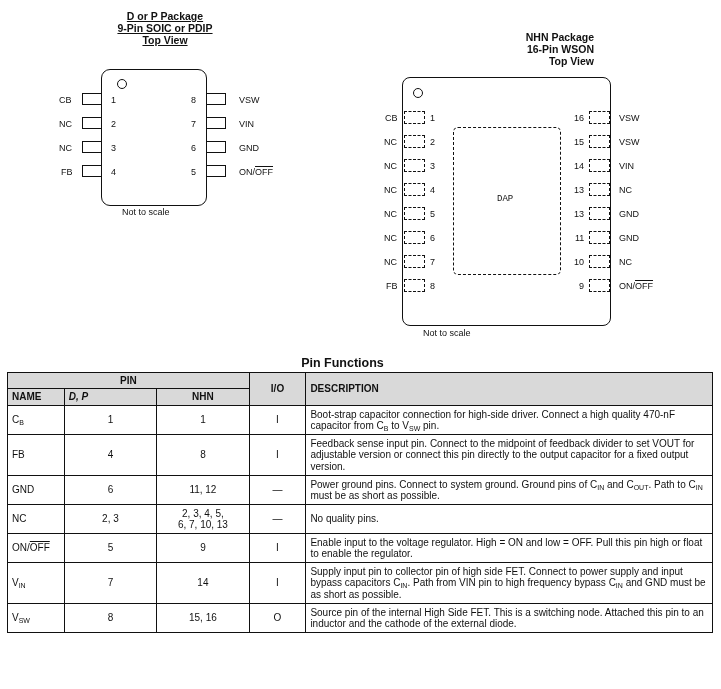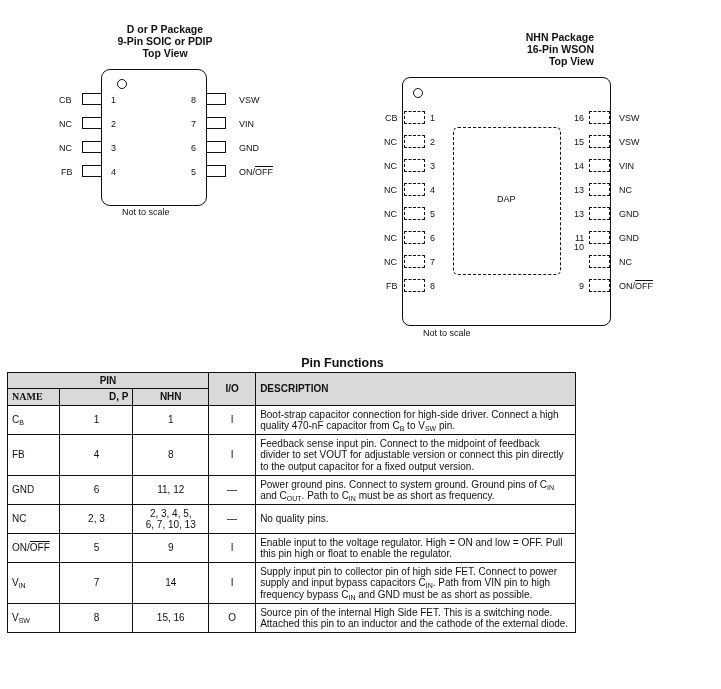--- a/index.html
+++ b/index.html
@@ -10,32 +10,32 @@
   .pin-num { position: absolute; font-size: 9px; line-height: 10px; }
   .note { position: absolute; font-size: 9px; padding-left: 20px; }
   .body-box { position: absolute; border: 1.6px solid #111; background: #fff; box-sizing: border-box; }
   .pin-box { position: absolute; border: 1.2px solid #111; box-sizing: border-box; background: #fff; }
   .pin-dash { position: absolute; border: 1.2px dashed #111; box-sizing: border-box; background: #fff; }
   .dot { position: absolute; width: 10px; height: 10px; border: 1.2px solid #111; border-radius: 50%; box-sizing: border-box; }
   .ovl { text-decoration: overline; }
 
   
   .table-title { position: absolute; left: 0; width: 685px; top: 356px; text-align: center; font-weight: bold; font-size: 12.5px; }
-  table.pf { position: absolute; left: 7px; top: 372px; width: 569px; border-collapse: collapse; font-size: 10px; }
+  table.pf { position: absolute; left: 7px; top: 372px; width: 706px; border-collapse: collapse; font-size: 10px; }
   table.pf td, table.pf th { border: 1.2px solid #111; padding: 1px 4px; vertical-align: middle; line-height: 11.5px; }
   table.pf th { background: #d9d9d9; font-weight: bold; font-size: 10px; }
   table.pf td.c { text-align: center; }
   table.pf td.l { text-align: left; }
   sub { font-size: 7px; vertical-align: -2px; line-height: 0; }
 </style>
 </head>
 <body>
 
 <div>
-  <div class="pkg-title" style="left:90px; top:23px; width:150px;">
+  <div class="pkg-title" style="left:90px; top:10px; width:150px;text-decoration:underline;">
     <div>D or P Package</div>
     <div>9-Pin SOIC or PDIP</div>
     <div>Top View</div>
   </div>
 
   <div class="body-box" style="left:101px; top:69px; width:106px; height:137px; border-radius:9px;"></div>
   <div class="dot" style="left:117px; top:79px;"></div>
 
   <div class="pin-box" style="left:82px; top:93px; width:20px; height:12px;"></div>
   <div class="pin-box" style="left:82px; top:117px; width:20px; height:12px;"></div>
@@ -74,21 +74,21 @@
   <div class="pkg-title" style="left:444px; top:31px; width:150px;text-align:right;">
     <div>NHN Package</div>
     <div>16-Pin WSON</div>
     <div>Top View</div>
   </div>
 
   <div class="body-box" style="left:402px; top:77px; width:209px; height:249px; border-radius:8px;"></div>
   <div class="dot" style="left:413px; top:88px;"></div>
 
   <div class="pin-dash" style="left:453px; top:127px; width:108px; height:148px; border-radius:5px;"></div>
-  <span class="pin-label" style="left:497px; top:194px;">DAP</span>
+  <span class="pin-label" style="left:497px; top:194px;font-family:Liberation Mono, monospace;">DAP</span>
 
   <div class="pin-dash" style="left:404px; top:111px; width:21px; height:13px;"></div>
   <div class="pin-dash" style="left:404px; top:135px; width:21px; height:13px;"></div>
   <div class="pin-dash" style="left:404px; top:159px; width:21px; height:13px;"></div>
   <div class="pin-dash" style="left:404px; top:183px; width:21px; height:13px;"></div>
   <div class="pin-dash" style="left:404px; top:207px; width:21px; height:13px;"></div>
   <div class="pin-dash" style="left:404px; top:231px; width:21px; height:13px;"></div>
   <div class="pin-dash" style="left:404px; top:255px; width:21px; height:13px;"></div>
   <div class="pin-dash" style="left:404px; top:279px; width:21px; height:13px;"></div>
 
@@ -118,21 +118,21 @@
   <div class="pin-dash" style="left:589px; top:231px; width:21px; height:13px;"></div>
   <div class="pin-dash" style="left:589px; top:255px; width:21px; height:13px;"></div>
   <div class="pin-dash" style="left:589px; top:279px; width:21px; height:13px;"></div>
 
   <span class="pin-num" style="left:574px; top:113px;">16</span>
   <span class="pin-num" style="left:574px; top:137px;">15</span>
   <span class="pin-num" style="left:574px; top:161px;">14</span>
   <span class="pin-num" style="left:574px; top:185px;text-align:right;">13</span>
   <span class="pin-num" style="left:574px; top:209px;">13</span>
   <span class="pin-num" style="left:575px; top:233px;">11</span>
-  <span class="pin-num" style="left:574px; top:242px;">10</span>
+  <span class="pin-num" style="left:574px; top:257px;">10</span>
   <span class="pin-num" style="left:579px; top:281px;">9</span>
 
   <span class="pin-label" style="left:619px; top:113px;">VSW</span>
   <span class="pin-label" style="left:619px; top:137px;">VSW</span>
   <span class="pin-label" style="left:619px; top:161px;">VIN</span>
   <span class="pin-label" style="left:619px; top:185px;">NC</span>
   <span class="pin-label" style="left:619px; top:209px;">GND</span>
   <span class="pin-label" style="left:619px; top:233px;">GND</span>
   <span class="pin-label" style="left:619px; top:257px;">NC</span>
   <span class="pin-label" style="left:619px; top:281px;"><span>ON/</span><span class="ovl">OFF</span></span>
@@ -150,22 +150,22 @@
     <col style="width:54px">
     <col style="width:387px">
   </colgroup>
   <thead>
     <tr style="height:16px;">
       <th colspan="3" style="text-align:center;">PIN</th>
       <th rowspan="2" style="text-align:center;">I/O</th>
       <th rowspan="2" style="text-align:left;">DESCRIPTION</th>
     </tr>
     <tr style="height:17px;">
-      <th style="text-align:left;font-family:Liberation Serif, serif;">NAME</th>
-      <th style="text-align:right;">D, P</th>
+      <th style="text-align:left;">NAME</th>
+      <th style="text-align:left;font-style:italic;">D, P</th>
       <th style="text-align:center;">NHN</th>
     </tr>
   </thead>
   <tbody>
 
     <tr style="height:29px;">
       <td class="l"><span>C</span><sub>B</sub></td>
       <td class="c">1</td>
       <td class="c">1</td>
       <td class="c">I</td>
@@ -178,21 +178,21 @@
       <td class="c">8</td>
       <td class="c">I</td>
       <td class="l">Feedback sense input pin. Connect to the midpoint of feedback divider to set VOUT for adjustable version or connect this pin directly to the output capacitor for a fixed output version.</td>
     </tr>
 
     <tr style="height:29px;">
       <td class="l">GND</td>
       <td class="c">6</td>
       <td class="c">11, 12</td>
       <td class="c">—</td>
-      <td class="l"><span>Power ground pins. Connect to system ground. Ground pins of C</span><sub>IN</sub><span> and C</span><sub>OUT</sub><span>. Path to C</span><sub>IN</sub><span> must be as short as frequency.</span></td>
+      <td class="l"><span>Power ground pins. Connect to system ground. Ground pins of C</span><sub>IN</sub><span> and C</span><sub>OUT</sub><span>. Path to C</span><sub>IN</sub><span> must be as short as possible.</span></td>
     </tr>
 
     <tr style="height:29px;">
       <td class="l">NC</td>
       <td class="c">2, 3</td>
       <td class="c">
           <div>2, 3, 4, 5,</div>
           <div>6, 7, 10, 13</div>
         </td>
       <td class="c">—</td>

